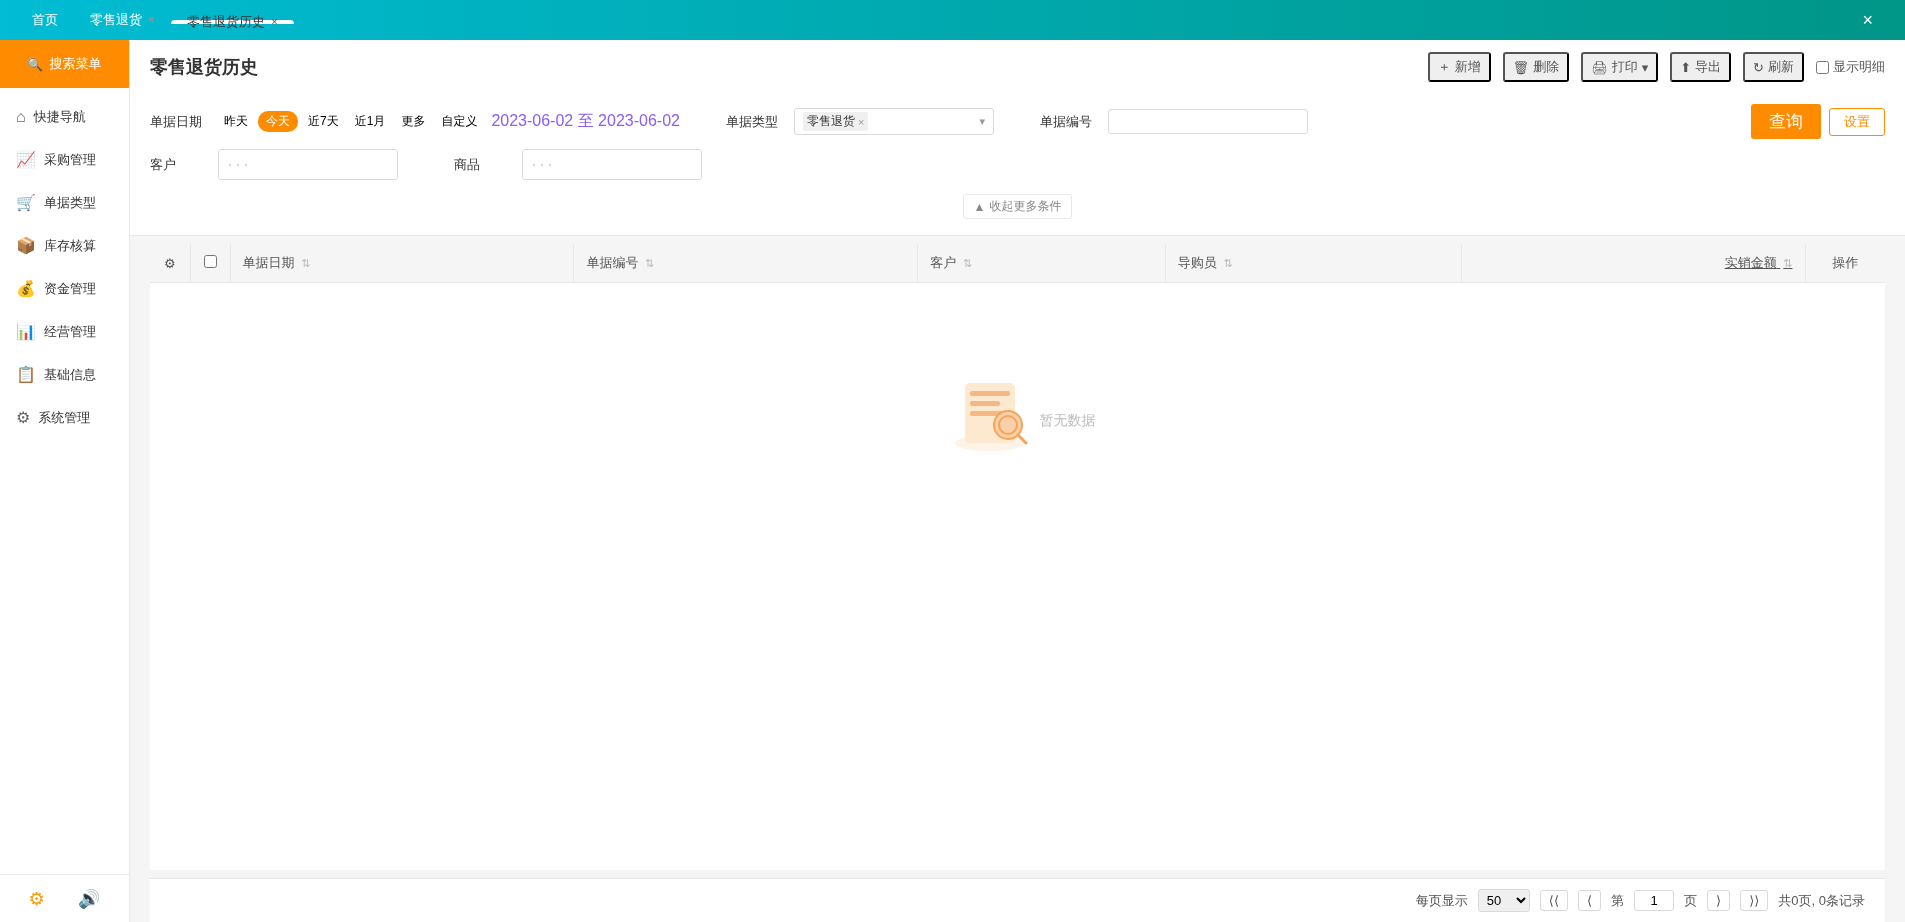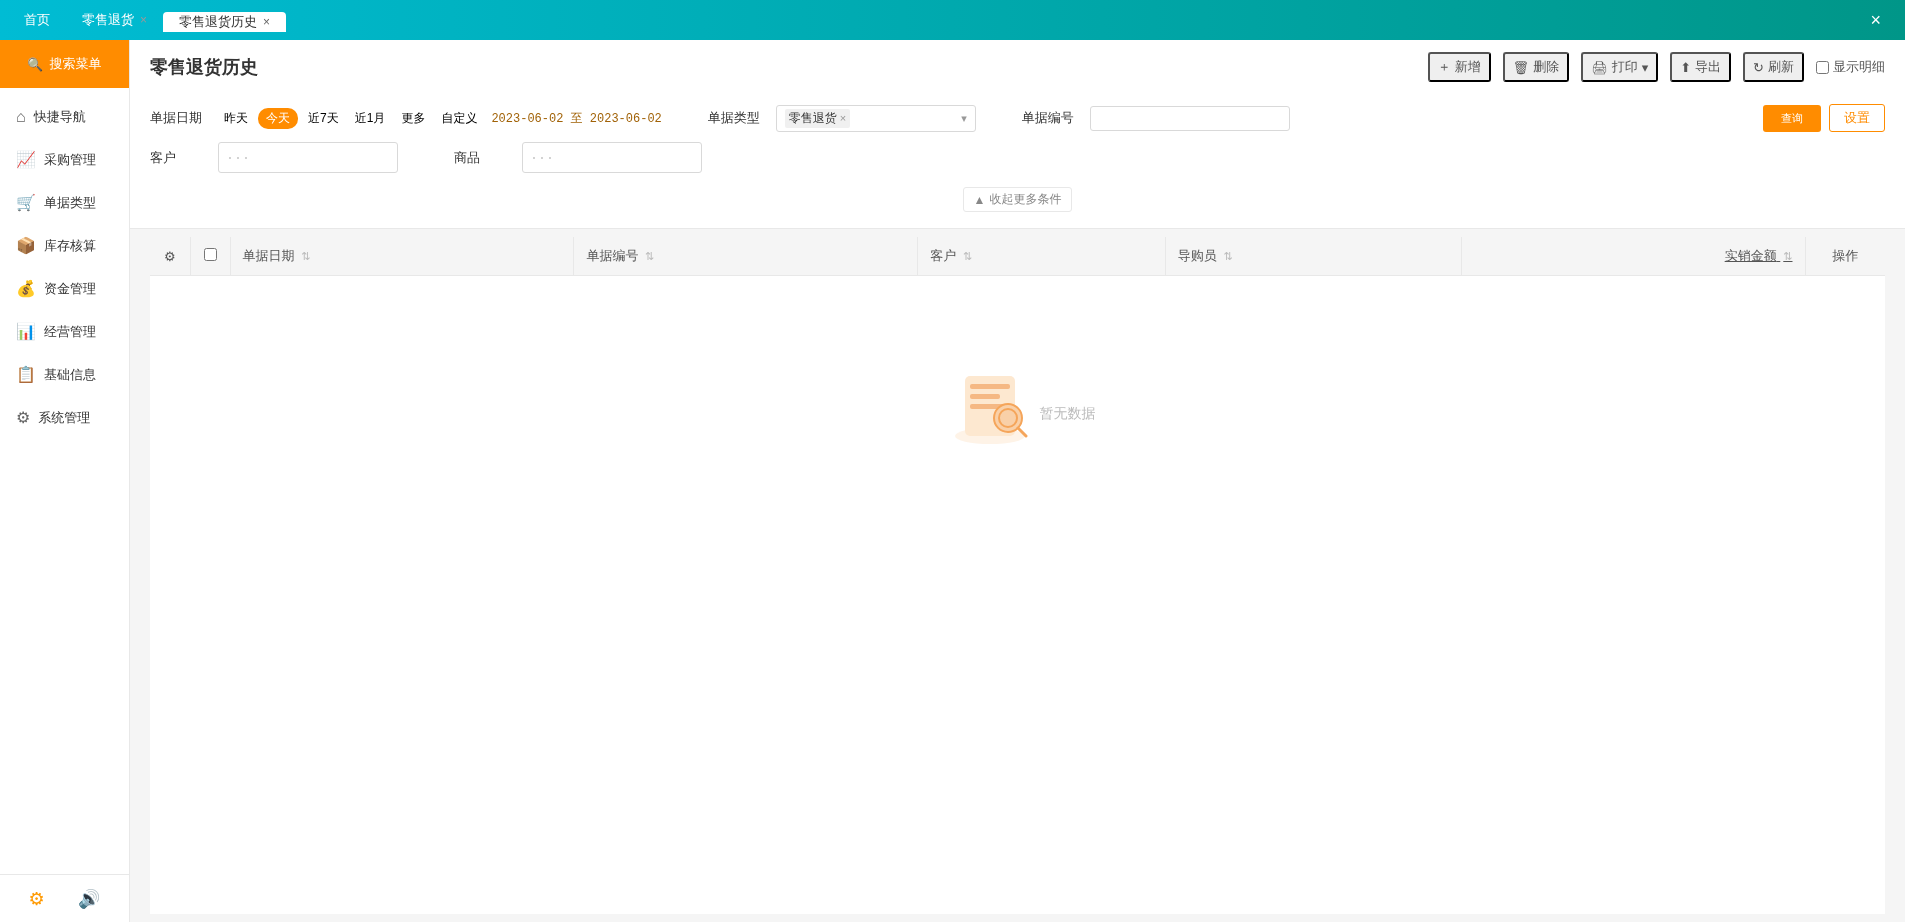--- a/index.html
+++ b/index.html
@@ -4,21 +4,21 @@
   <style>
     * { box-sizing: border-box; margin: 0; padding: 0; font-family: "Microsoft YaHei", "PingFang SC", sans-serif; }
     body { width: 1905px; height: 922px; overflow: hidden; background: #f5f5f5; display: flex; flex-direction: column; }
 
     
     .top-bar {
       height: 40px;
       background: linear-gradient(to right, #00bcd4, #009688);
       display: flex;
       align-items: center;
-      padding: 8px;
+      padding: 16px;
       flex-shrink: 0;
     }
     .top-bar-tabs {
       display: flex;
       align-items: stretch;
       height: 100%;
       flex: 1;
     }
     .tab-item {
       display: flex;
@@ -142,21 +142,21 @@
       cursor: pointer;
       padding: 4px 8px;
       border-radius: 3px;
     }
     .btn-query {
       background: #ff8c00;
       color: #fff;
       border: none;
       padding: 6px 18px;
       border-radius: 3px;
-      font-size: 11px;
+      font-size: 17px;
       cursor: pointer;
     }
     .btn-settings {
       background: #fff;
       color: #ff8c00;
       border: 1px solid #ff8c00;
       padding: 4px 14px;
       border-radius: 3px;
       font-size: 13px;
       cursor: pointer;
@@ -198,23 +198,22 @@
       padding: 2px 6px;
       border-radius: 3px;
     }
     .date-option.active {
       background: #ff8c00;
       color: #fff;
       border-radius: 10px;
       padding: 2px 8px;
     }
     .filter-date-range {
-      font-size: 12px;
-      color: #a16207;
-      font-family: Liberation Mono, monospace;
+      font-size: 16px;
+      color: #8b5cf6;
     }
     .filter-input {
       border: 1px solid #d9d9d9;
       border-radius: 3px;
       padding: 4px 8px;
       font-size: 13px;
       min-width: 180px;
       outline: none;
       color: #333;
       background: #fff;
@@ -568,15 +567,31 @@
                     <line x1="78" y1="72" x2="86" y2="80" stroke="#f5a55a" stroke-width="3" stroke-linecap="round"></line>
                   </svg>
                   <span class="empty-text">暂无数据</span>
                 </div>
               </td>
             </tr>
           </tbody>
         </table>
       </div>
 
+      <div class="pagination-bar">
+        <span>每页显示</span>
+        <select>
+          <option>50</option>
+          <option>100</option>
+          <option>200</option>
+        </select>
+        <button class="page-nav-btn">⟨⟨</button>
+        <button class="page-nav-btn">⟨</button>
+        <span>第</span>
+        <input class="page-input" type="text" value="1" style="">
+        <span>页</span>
+        <button class="page-nav-btn">⟩</button>
+        <button class="page-nav-btn">⟩⟩</button>
+        <span>共0页, 0条记录</span>
+      </div>
     </div>
   </div>
 </div>
 
 </body></html>

